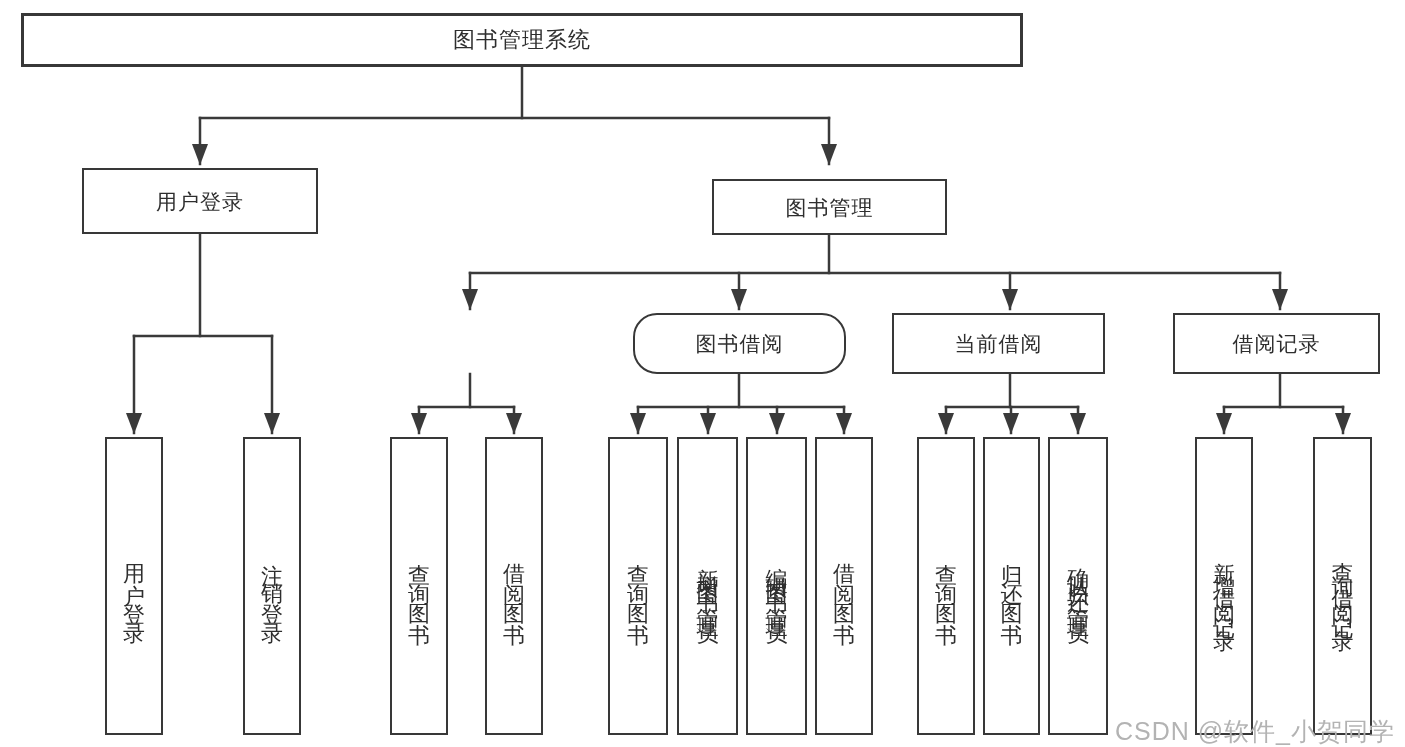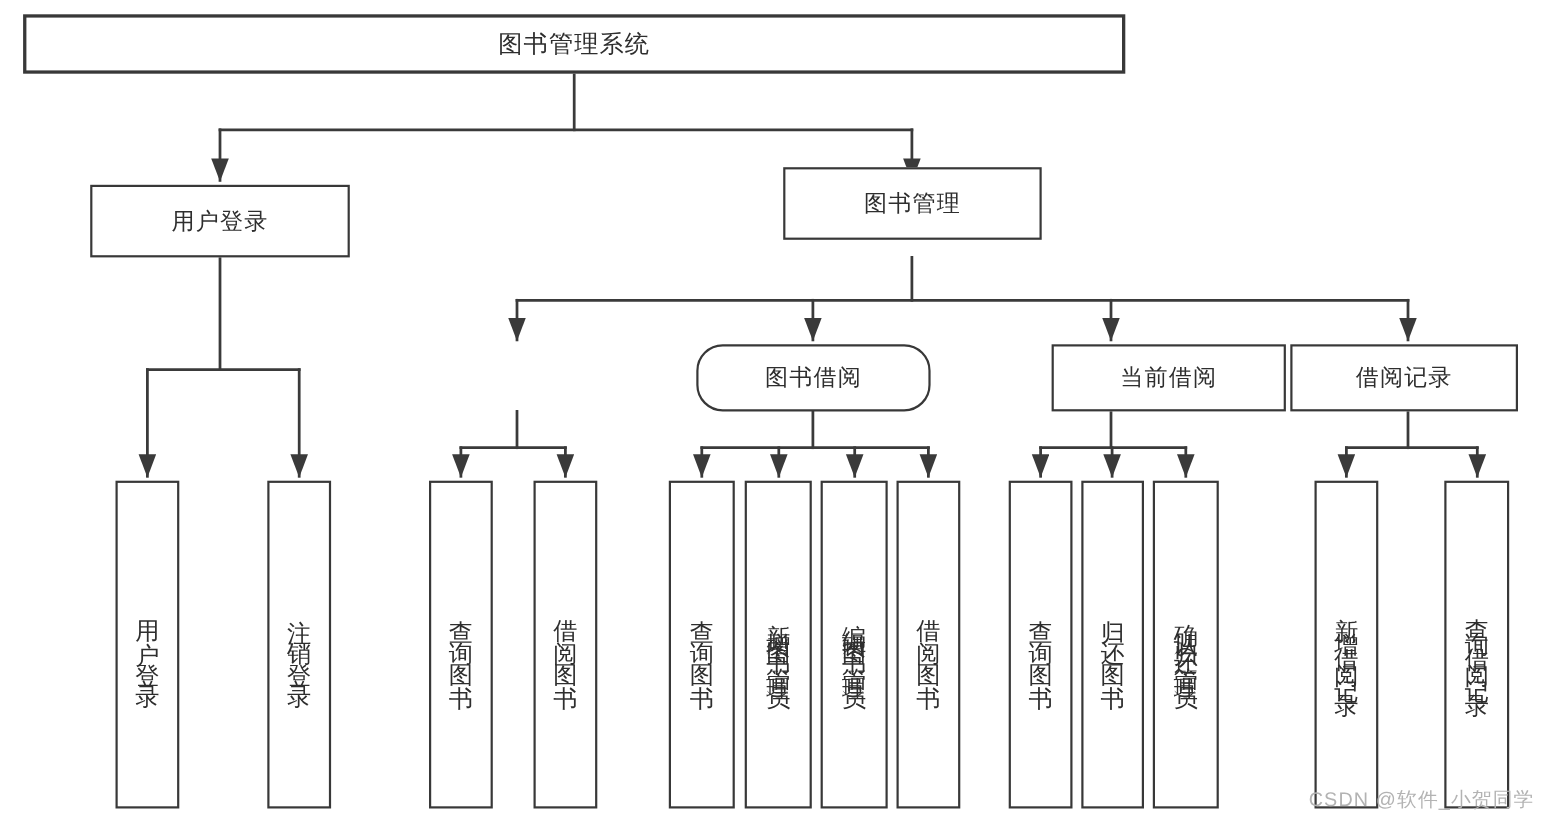--- a/index.html
+++ b/index.html
@@ -38,21 +38,21 @@
     text-orientation:mixed;
     letter-spacing:20px;
     font-size:22px;
     padding:6px 0;
   }
   .leaf.tight{letter-spacing:8px;}
   .leaf.mid{letter-spacing:14px;}
   .watermark{
     position:absolute;
     right:10px;top:715px;
-    font-size:18px;
+    font-size:25px;
     color:var(--watermark);
     letter-spacing:1px;
     white-space:nowrap;
   }
 </style>
 </head>
 <body>
 
 <div class="canvas">
 
@@ -100,24 +100,24 @@
 
     <line x1="1280" y1="374" x2="1280" y2="407"></line>
     <line x1="1224" y1="407" x2="1343" y2="407"></line>
     <line x1="1224" y1="407" x2="1224" y2="433" marker-end="url(#arw)"></line>
     <line x1="1343" y1="407" x2="1343" y2="433" marker-end="url(#arw)"></line>
   </svg>
 
   <div class="node root" style="left:21px;top:13px;width:1002px;height:54px;">图书管理系统</div>
 
   <div class="node" style="left:82px;top:168px;width:236px;height:66px;">用户登录</div>
-  <div class="node" style="left:712px;top:152px;width:235px;height:66px;">图书管理</div>
+  <div class="node" style="left:712px;top:179px;width:235px;height:56px;">图书管理</div>
 
   <div class="node" style="left:633px;top:313px;width:213px;height:61px;border-radius:24px;">图书借阅</div>
-  <div class="node" style="left:956px;top:313px;width:213px;height:61px;">当前借阅</div>
+  <div class="node" style="left:892px;top:313px;width:213px;height:61px;">当前借阅</div>
   <div class="node" style="left:1173px;top:313px;width:207px;height:61px;">借阅记录</div>
 
   <div class="node leaf" style="left:105px;top:437px;width:58px;height:298px;">用户登录</div>
   <div class="node leaf" style="left:243px;top:437px;width:58px;height:298px;">注销登录</div>
 
   <div class="node leaf" style="left:390px;top:437px;width:58px;height:298px;">查询图书</div>
   <div class="node leaf" style="left:485px;top:437px;width:58px;height:298px;">借阅图书</div>
 
   <div class="node leaf" style="left:608px;top:437px;width:60px;height:298px;">查询图书</div>
   <div class="node leaf tight" style="left:677px;top:437px;width:61px;height:298px;">新增图书（管理员）</div>

